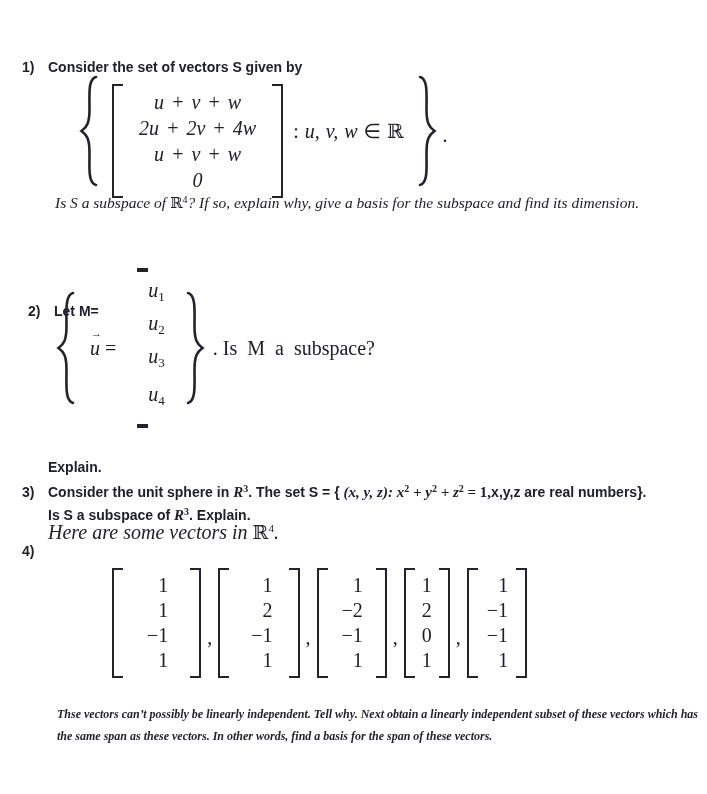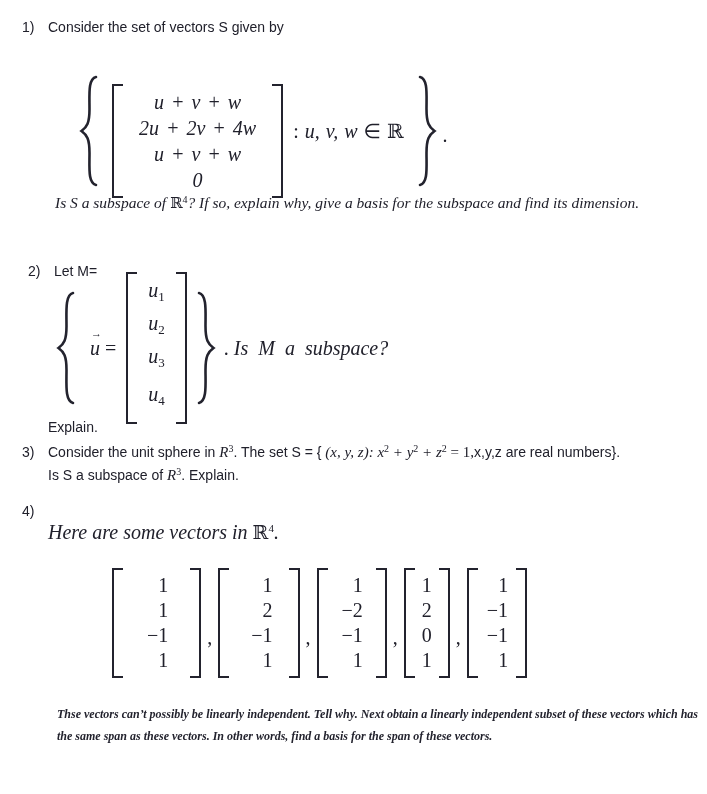--- a/index.html
+++ b/index.html
@@ -6,22 +6,23 @@
   .page {
     position:relative; width:707px; height:794px; background:#ffffff;
     color:#20202b; overflow:hidden;
     font-family:"Liberation Sans", sans-serif;
   }
   .abs { position:absolute; }
 
   
   .sans {
     font-family:"Liberation Sans", sans-serif;
-    font-weight:400; font-size:14px; line-height:20px; letter-spacing:0;
+    font-weight:700; font-size:14px; line-height:20px; letter-spacing:0;
     white-space:nowrap;
+    margin-top:40px;
   }
   .num { display:inline-block; width:26px; }
 
   
   .math, .mit {
     font-family:"Liberation Serif", serif; font-style:italic;
   }
   .mup { font-family:"Liberation Serif", serif; font-style:normal; }
   .bb  { font-family:"DejaVu Serif","DejaVu Sans",serif; font-style:normal; }
   .msup { font-size:11px; vertical-align:6px; font-style:normal; font-family:"Liberation Serif",serif; }
@@ -39,21 +40,21 @@
   .bl { width:9px; border:2.2px solid #23232e; border-right:none; }
   .br { width:9px; border:2.2px solid #23232e; border-left:none; }
   .mcol { display:flex; flex-direction:column; justify-content:center; padding:5px 16px; }
   .mrow {
     text-align:center; font-family:"Liberation Serif",serif; font-style:italic;
     font-size:20px; line-height:26px; word-spacing:2px;
   }
 
   .cond { font-size:20px; font-family:"Liberation Serif",serif; word-spacing:1px; }
   .tailtext { font-size:20px; font-family:"Liberation Serif",serif; }
-  .qit { font-style:italic; word-spacing:5px; }
+  .qit { word-spacing:5px; }
   .dotspan { font-size:20px; font-family:"Liberation Serif",serif; transform:translateY(4px); }
 
   
   .vec { position:relative; display:inline-block; font-style:italic; }
   .vec .arr { position:absolute; top:-10px; left:1px; font-size:11px; font-style:normal; letter-spacing:-1px; }
 
   
   .serif-q {
     font-family:"Liberation Serif",serif; font-style:italic; font-size:15.5px;
     white-space:nowrap;
@@ -123,21 +124,21 @@
     <span class="num">2)</span><span>Let M=</span>
   </div>
 
   <div class="abs mathblock" style="left:55px; top:288px; height:120px;">
     <span class="brace">
       <svg width="22" height="116" viewBox="0 0 22 116" preserveAspectRatio="none" aria-hidden="true">
         <path d="M 18 3 C 10 5 11.5 21 11.5 36 C 11.5 50 9 54 3.5 58 C 9 62 11.5 66 11.5 80 C 11.5 95 10 111 18 113" fill="none" stroke="currentColor" stroke-width="2.6" stroke-linecap="round"></path>
       </svg>
     </span>
     <span class="tailtext" style="margin-left:13px;"><span class="vec"><span class="arr">→</span><span>u</span></span><span class="mup"> = </span></span>
-    <div class="mat" style="margin-left:10px;">
+    <div class="mat" style="margin-left:21px;flex-direction:column;">
       <div class="bl"></div>
       <div class="mcol" style="padding:5px 11px;">
         <span class="mrow" style="line-height:27px;"><span>u</span><sub class="rsub">1</sub></span>
         <span class="mrow" style="line-height:27px;"><span>u</span><sub class="rsub">2</sub></span>
         <span class="mrow" style="line-height:27px;"><span>u</span><sub class="rsub">3</sub></span>
         <span class="mrow" style="line-height:36px;"><span>u</span><sub class="rsub">4</sub></span>
       </div>
       <div class="br"></div>
     </div>
     <span class="brace" style="margin-left:8px;">

